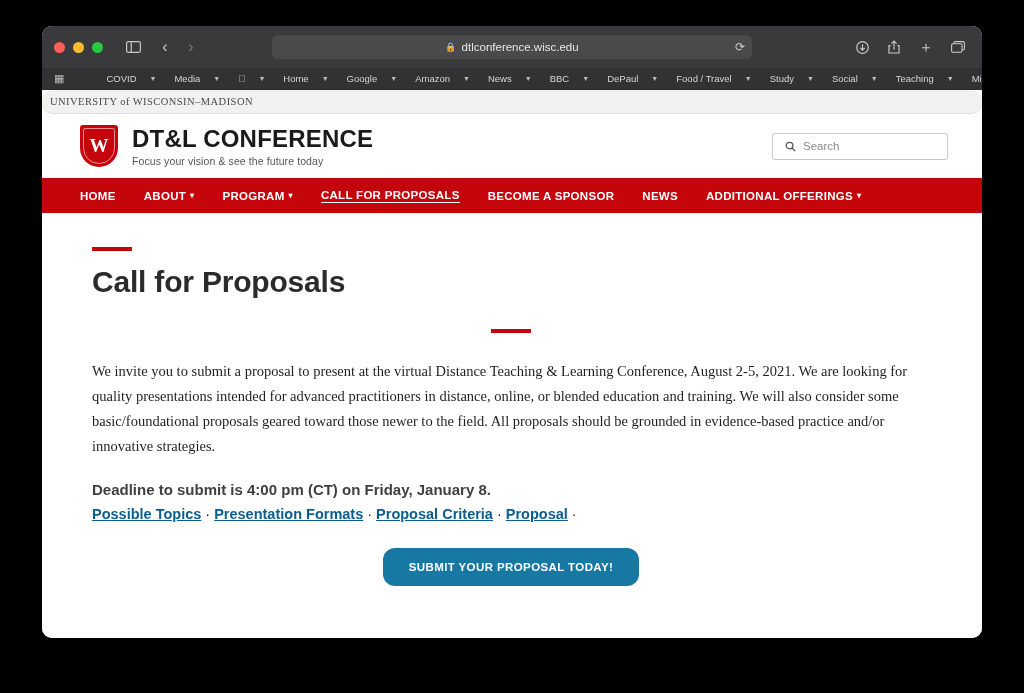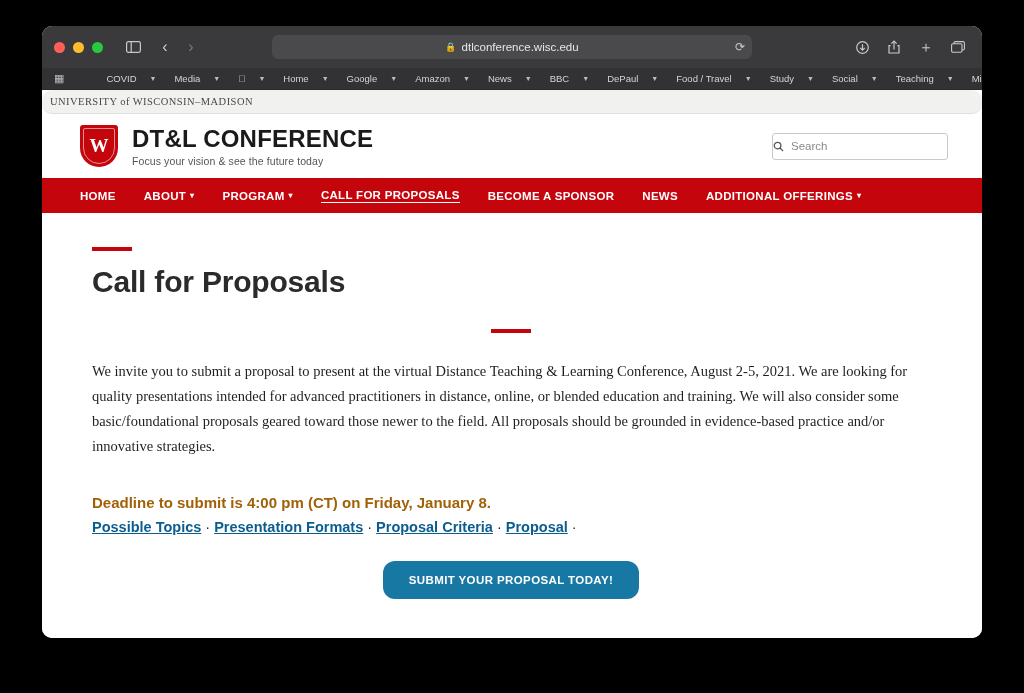--- a/index.html
+++ b/index.html
@@ -165,21 +165,21 @@
     margin-top: 2px;
     letter-spacing: .1px;
   }
   .search-box {
     margin-left: auto;
     width: 176px; height: 27px;
     border: 1px solid #c9c9c9;
     border-radius: 3px;
     display: flex;
     align-items: center;
-    padding: 0 0;
+    padding: 0 12px;
     gap: 7px;
     background: #fff;
   }
   .search-box input {
     border: none;
     outline: none;
     font-size: 11.5px;
     color: #333;
     width: 100%;
     font-family: "Liberation Sans", sans-serif;
@@ -249,24 +249,24 @@
   }
   .body-copy {
     font-family: "Liberation Serif", serif;
     font-size: 14.5px;
     line-height: 1.72;
     color: #1f1f1f;
     margin-top: 26px;
     text-align: left;
   }
   .deadline {
-    margin-top: 35px;
+    margin-top: 22px;
     font-size: 15px;
     font-weight: bold;
-    color: #a16207;
+    color: #404040;
   }
   .jump-links {
     margin-top: 8px;
     font-size: 14.5px;
     color: #1f1f1f;
   }
   .jump-links a {
     color: #0b5d8f;
     font-weight: bold;
     text-decoration: underline;

